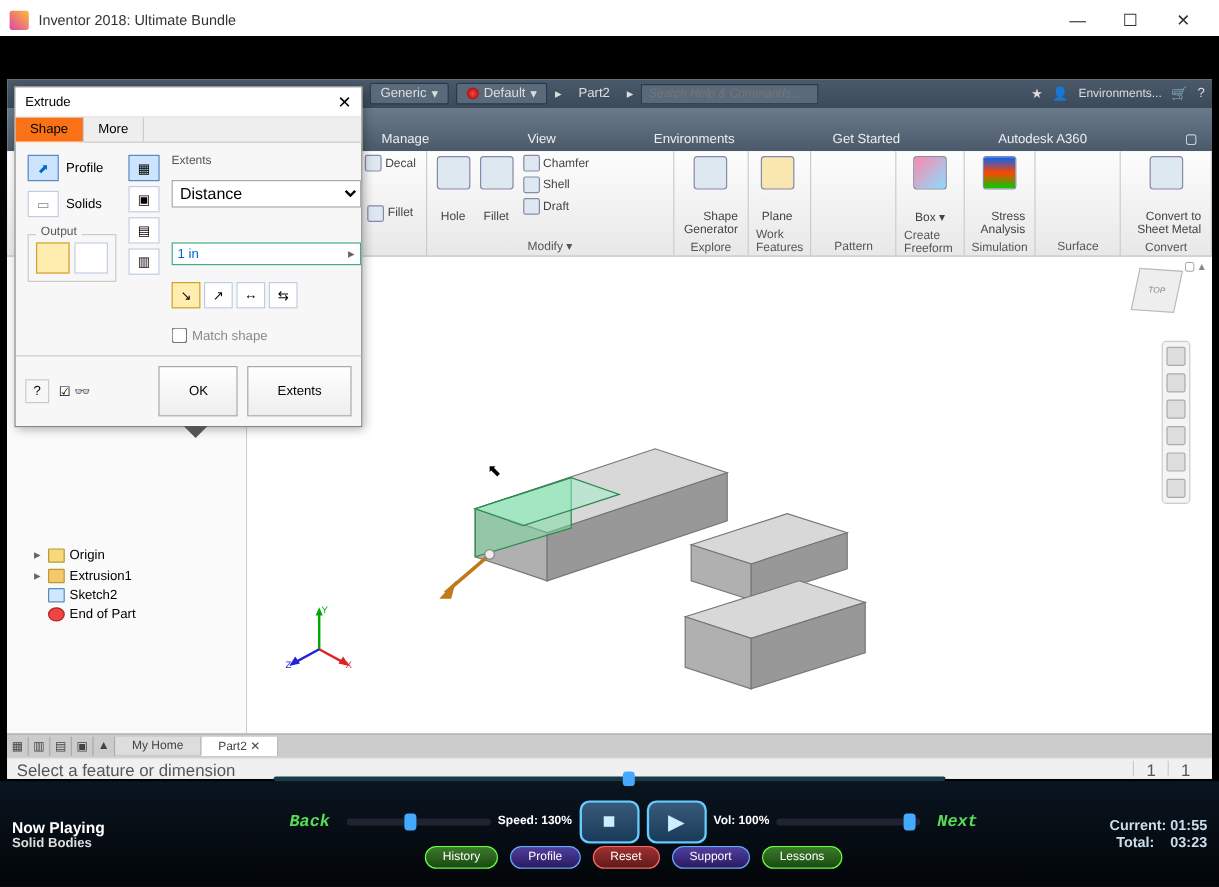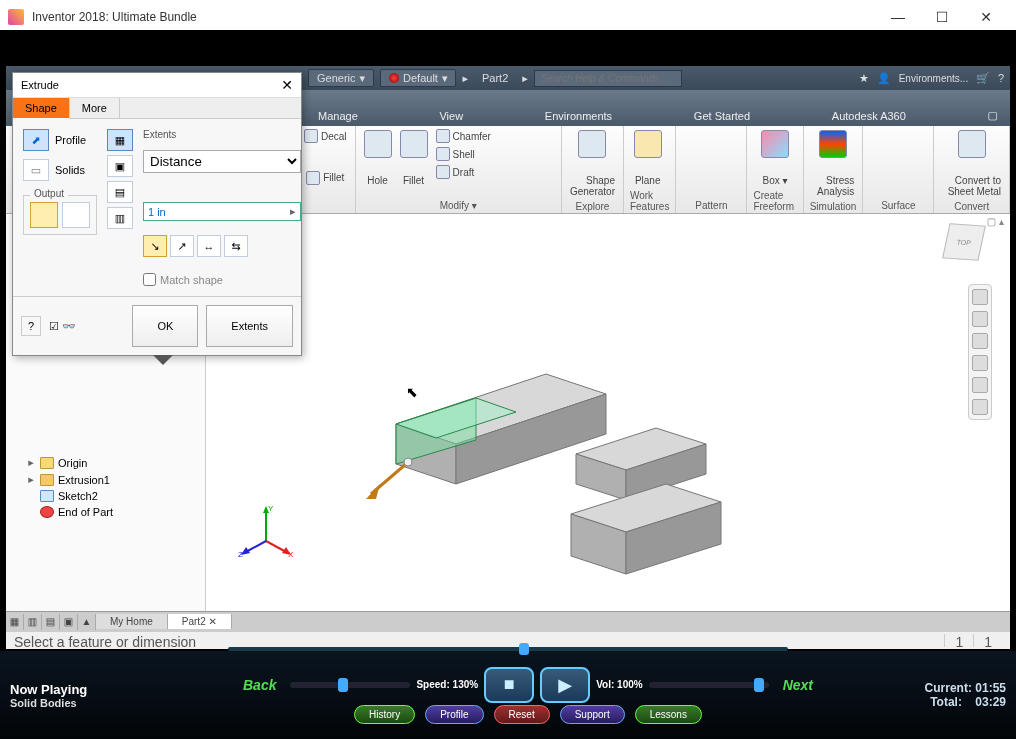--- a/index.html
+++ b/index.html
@@ -114,21 +114,21 @@
 .player-bar .np-title { font-weight: bold; color: #fff; font-size: 13px; }
 .player-bar .np-sub { font-weight: bold; color: #ddd; font-size: 11px; }
 .player-bar .center { flex: 1; display: flex; flex-direction: column; align-items: center; gap: 2px; position: relative; }
 .player-bar .transport { display: flex; align-items: center; gap: 6px; }
 .player-bar .pill { background: linear-gradient(#4f3fa0,#2a1a60); border: 1px solid #6af; border-radius: 10px; padding: 3px 14px; color: #fff; font-size: 10px; cursor: pointer; }
 .player-bar .pill.green { background: linear-gradient(#3a7a2a,#1a4a10); border-color: #6f4; }
 .player-bar .pill.red { background: linear-gradient(#a03030,#601a1a); border-color: #f66; }
 .player-bar .slider { width: 120px; height: 6px; background: #223; border-radius: 3px; position: relative; }
 .player-bar .slider .thumb { position: absolute; top: -4px; width: 10px; height: 14px; background: #4af; border-radius: 3px; }
 .player-bar .play-btn { width: 50px; height: 36px; background: linear-gradient(#3a5a7a,#1a3a5a); border: 2px solid #6cf; border-radius: 8px; display: flex; align-items: center; justify-content: center; color: #cef; font-size: 18px; }
-.player-bar .nav-arrow { font-style: italic; font-weight: bold; color: #5d5; font-size: 14px; padding: 0 8px; cursor: pointer; }
+.player-bar .nav-arrow { font-style: italic; font-weight: bold; color: #5d5; font-size: 14px; padding: 0 8px; cursor: pointer; font-family: Liberation Mono, monospace; }
 .player-bar .times { width: 130px; text-align: right; font-weight: bold; font-size: 12px; }
 .player-bar .label-sm { font-weight: bold; font-size: 10px; color: #fff; }
 .player-bar .top-slider { position: absolute; top: -4px; left: 50%; transform: translateX(-50%); width: 560px; height: 4px; background: #1a3a4a; border-radius: 2px; }
 .player-bar .top-slider .th2 { position: absolute; top: -4px; left: 52%; width: 10px; height: 12px; background: #4af; border-radius: 3px; }
 
 svg.box-svg { position: absolute; }
 </style>
 </head>
 <body>
 
@@ -491,17 +491,17 @@
       <div class="transport" style="gap:10px">
         <div class="pill green">History</div>
         <div class="pill">Profile</div>
         <div class="pill red">Reset</div>
         <div class="pill">Support</div>
         <div class="pill green">Lessons</div>
       </div>
     </div>
     <div class="times">
       <div><span>Current:</span> <span>01:55</span></div>
-      <div><span>Total:</span>&nbsp;&nbsp;&nbsp;&nbsp;<span>03:29</span></div>
+      <div><span>Total:</span>&nbsp;&nbsp;&nbsp;&nbsp;<span>03:23</span></div>
     </div>
   </div>
 
 </div>
 
 </body></html>

